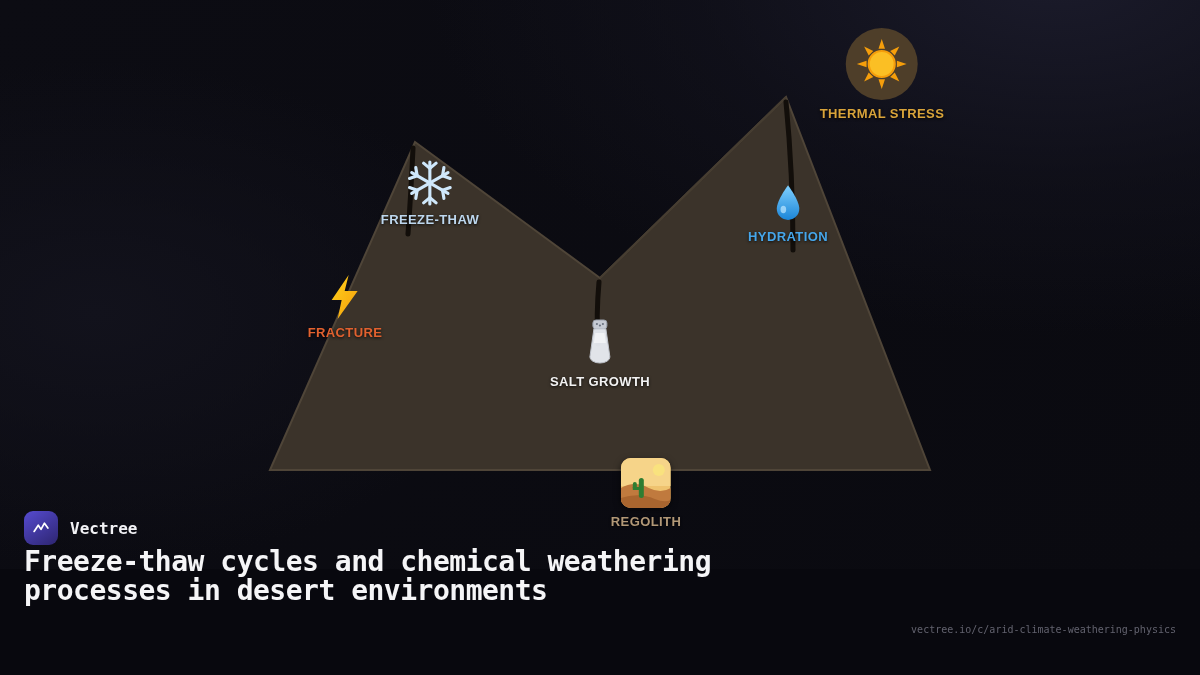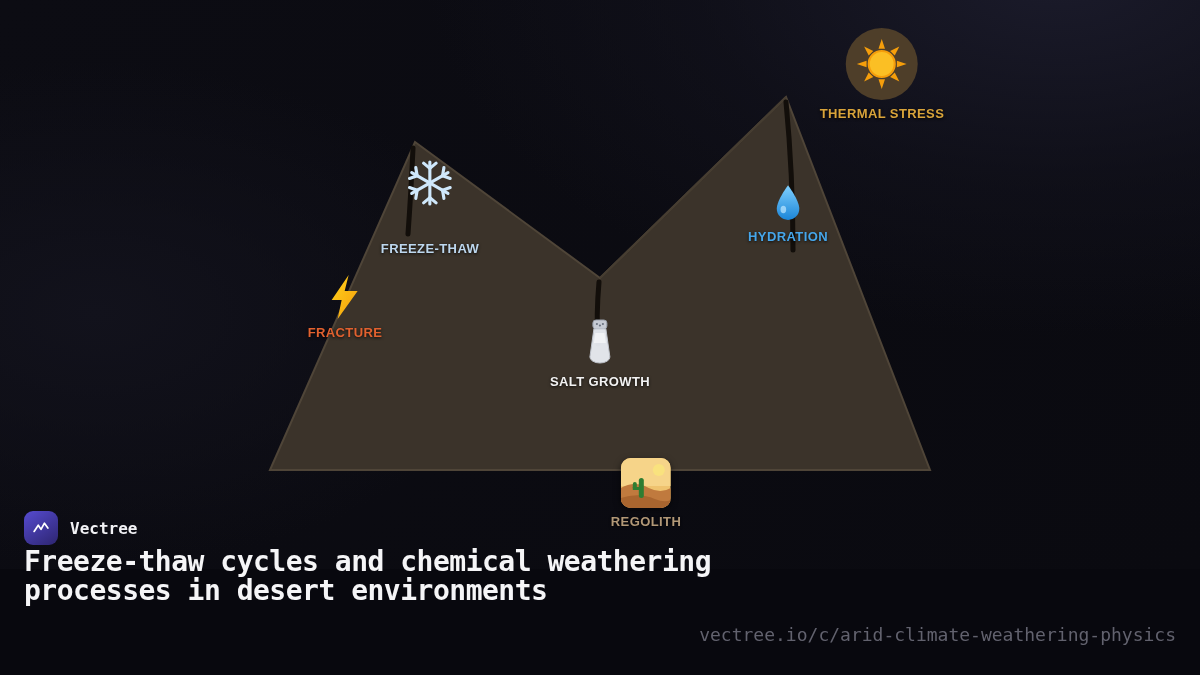--- a/index.html
+++ b/index.html
@@ -61,21 +61,21 @@
     font-family: "DejaVu Sans Mono", monospace;
     font-weight: bold;
     font-size: 28px;
     line-height: 1.02;
     letter-spacing: -0.5px;
   }
   .share-url {
     position: absolute; right: 24px; top: 624px;
     color: #62626e;
     font-family: "DejaVu Sans Mono", monospace;
-    font-size: 18px;
+    font-size: 10px;
   }
 </style>
 </head>
 <body>
 
 <div class="scene">
 
   <svg class="mountains" width="1200" height="675" viewBox="0 0 1200 675">
     <polygon points="270,470 415,142 600,278 786,97 930,470" fill="#3b332a" stroke="#4f4538" stroke-width="2"></polygon>
 
@@ -124,21 +124,21 @@
         </g>
         <g transform="rotate(120 22 22)">
           <line x1="22" y1="2" x2="22" y2="42"></line>
           <line x1="22" y1="8" x2="16" y2="3"></line>
           <line x1="22" y1="8" x2="28" y2="3"></line>
           <line x1="22" y1="36" x2="16" y2="41"></line>
           <line x1="22" y1="36" x2="28" y2="41"></line>
         </g>
       </g>
     </svg>
-    <span class="node-label" style="color: rgb(189, 215, 238); margin-top: 29px;">FREEZE-THAW</span>
+    <span class="node-label" style="color: rgb(189, 215, 238);">FREEZE-THAW</span>
   </div>
 
   <div class="node" style="left:788px; top:183px;">
     <svg width="30" height="40" viewBox="0 0 32 40">
       <defs>
         <linearGradient id="dropGrad" x1="0" y1="0" x2="0" y2="1">
           <stop offset="0" stop-color="#7fd0ff"></stop>
           <stop offset="1" stop-color="#1c86d8"></stop>
         </linearGradient>
       </defs>

